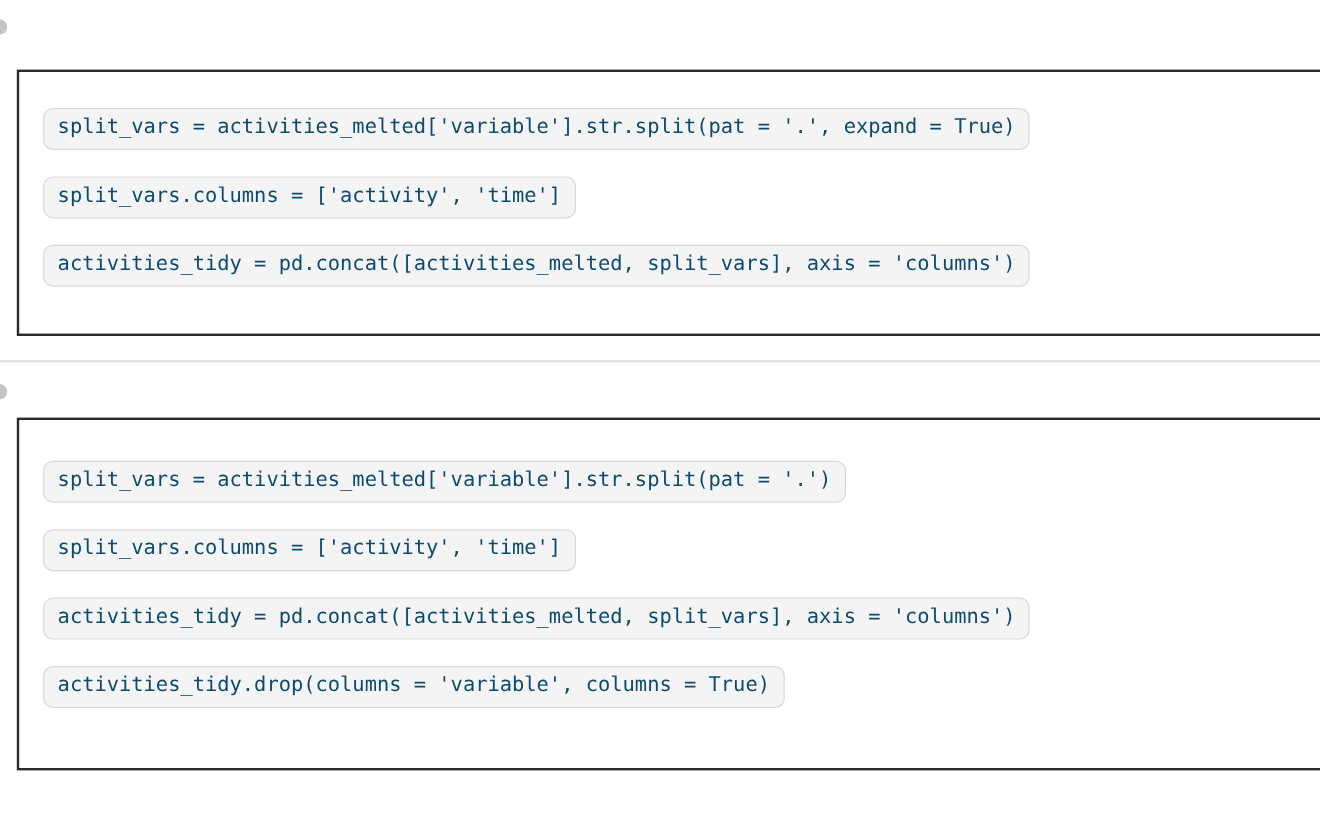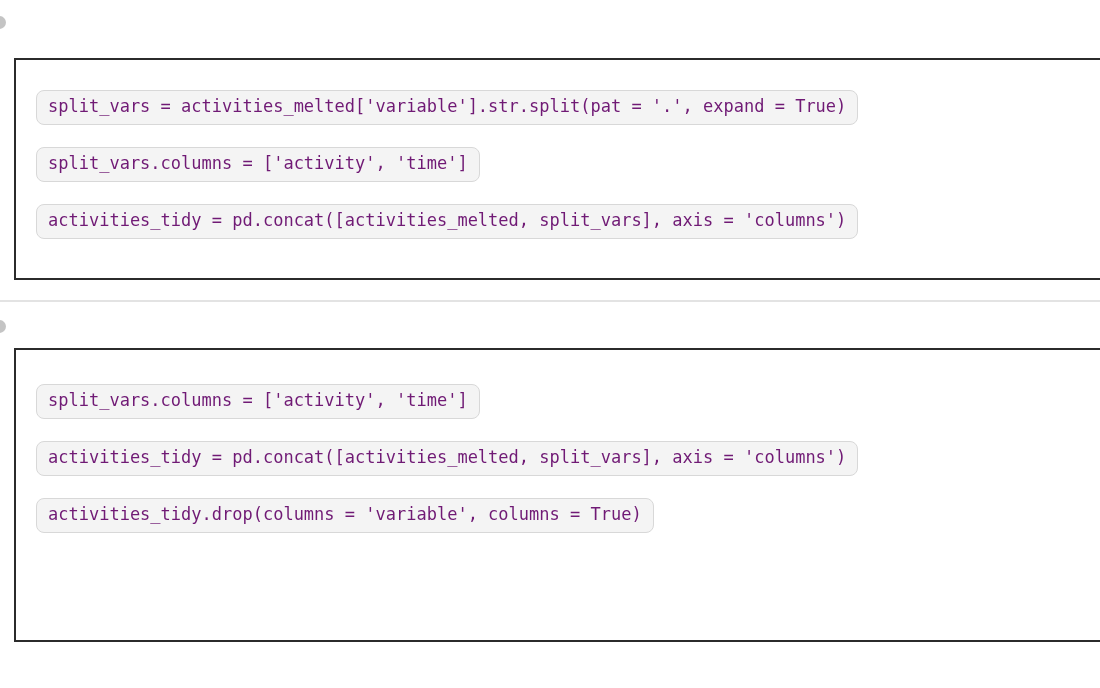--- a/index.html
+++ b/index.html
@@ -66,21 +66,21 @@
     align-items: flex-start;
     gap: 22px;
     padding-left: 20px;
   }
   .code-pill {
     display: inline-block;
     background: #f4f4f4;
     border: 1px solid #d8d8d8;
     border-radius: 8px;
     padding: 5px 11px 7px 11px;
-    color: #701a75;
+    color: #0c4a6e;
     font-family: "DejaVu Sans Mono", "Liberation Mono", monospace;
     font-size: 17px;
     line-height: 21px;
     white-space: pre;
     box-sizing: border-box;
   }
 </style>
 </head>
 <body>
 
@@ -92,17 +92,18 @@
     <code class="code-pill">split_vars = activities_melted['variable'].str.split(pat = '.', expand = True)</code>
     <code class="code-pill">split_vars.columns = ['activity', 'time']</code>
     <code class="code-pill">activities_tidy = pd.concat([activities_melted, split_vars], axis = 'columns')</code>
   </div>
 </div>
 
 <div class="separator"></div>
 
 <div class="code-block block-2">
   <div class="code-lines">
+    <code class="code-pill">split_vars = activities_melted['variable'].str.split(pat = '.')</code>
     <code class="code-pill">split_vars.columns = ['activity', 'time']</code>
     <code class="code-pill">activities_tidy = pd.concat([activities_melted, split_vars], axis = 'columns')</code>
     <code class="code-pill">activities_tidy.drop(columns = 'variable', columns = True)</code>
   </div>
 </div>
 
 </body></html>

